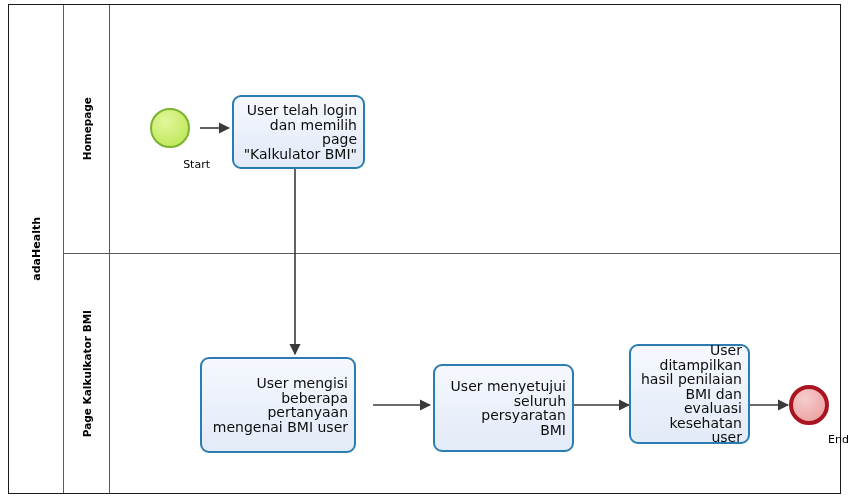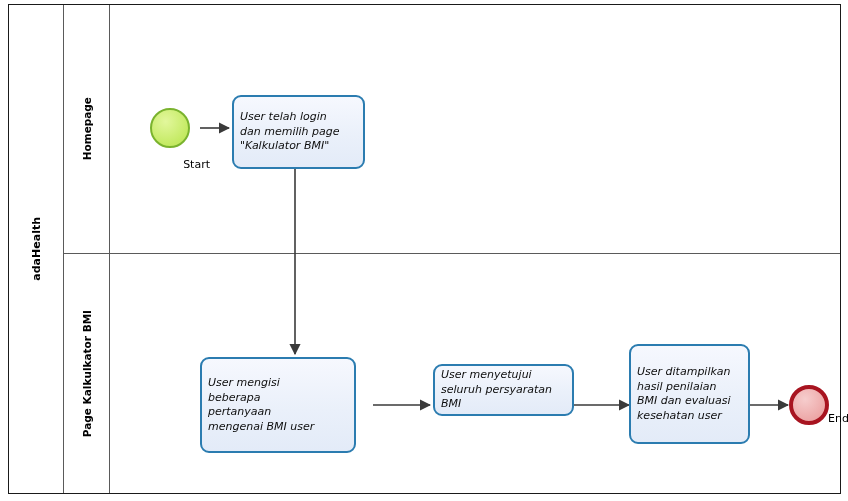--- a/index.html
+++ b/index.html
@@ -134,27 +134,26 @@
     border: 2px solid #2b7cb0;
     border-radius: 9px;
     background: #eef2fb;
     background-image: linear-gradient(180deg, #f6f8fe 0%, #eaf0fa 55%, #e3ebf8 100%);
     display: flex;
     align-items: center;
     justify-content: center;
     padding: 2px 6px;
   }
   .task-label {
-    font-size: 11px;
+    font-size: 14px;
     line-height: 14.5px;
     color: #0d0d0d;
-    text-align: left;
+    text-align: right;
     width: 100%;
     white-space: pre-line;
-    font-style: italic;
   }
 
   
   svg.flow {
     position: absolute;
     left: 0; top: 0;
     width: 848px;
     height: 501px;
     overflow: visible;
   }
@@ -215,31 +214,31 @@
 "Kalkulator BMI"</span>
     </div>
 
     <div class="task" style="left:200px; top:357px; width:156px; height:96px;">
       <span class="task-label">User mengisi
 beberapa
 pertanyaan
 mengenai BMI user</span>
     </div>
 
-    <div class="task" style="left:433px; top:364px; width:141px; height:52px;">
+    <div class="task" style="left:433px; top:364px; width:141px; height:88px;">
       <span class="task-label">User menyetujui
 seluruh persyaratan
 BMI</span>
     </div>
 
     <div class="task" style="left:629px; top:344px; width:121px; height:100px;">
       <span class="task-label">User ditampilkan
 hasil penilaian
 BMI dan evaluasi
 kesehatan user</span>
     </div>
 
     <div class="event event-end" style="left:789px; top:385px;"></div>
-    <div class="event-label" style="left:769px; top:412px; width:80px;">End</div>
+    <div class="event-label" style="left:769px; top:433px; width:80px;">End</div>
 
   </div>
 
 </div>
 
 </body></html>

